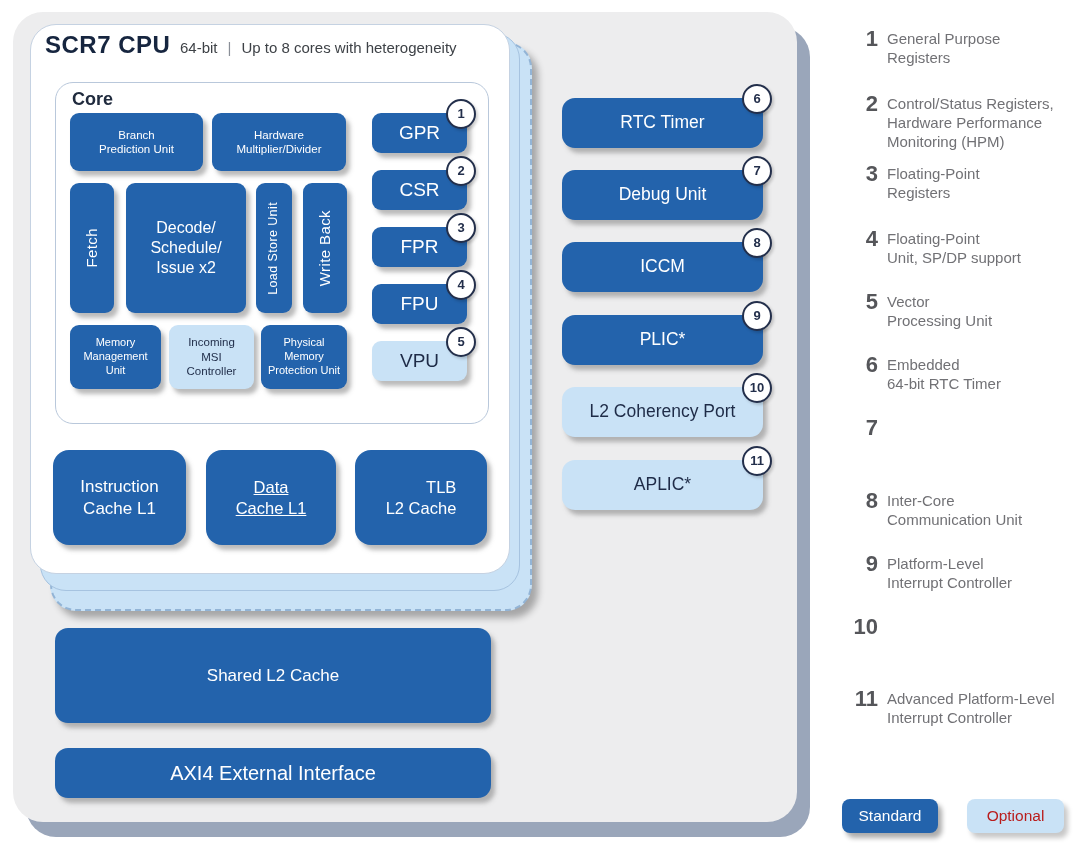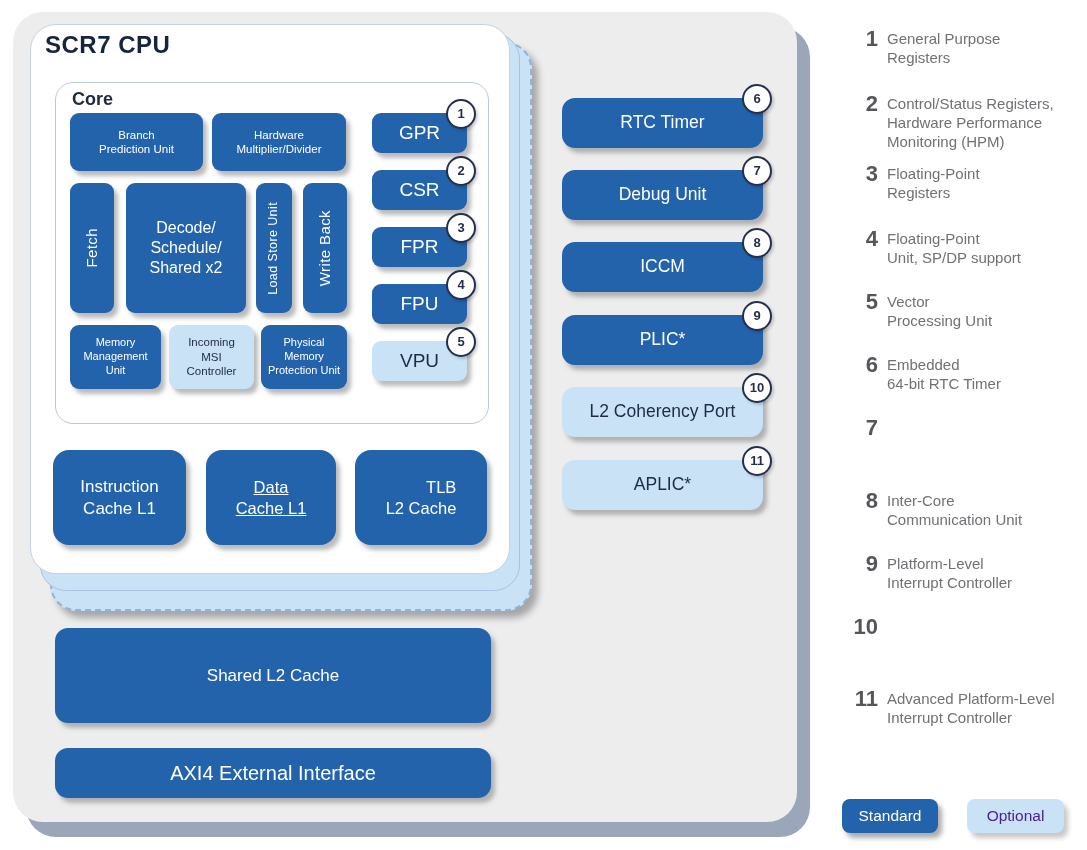--- a/index.html
+++ b/index.html
@@ -91,35 +91,38 @@
   .key-btn {
     position:absolute; height:34px; border-radius:8px; display:flex;
     align-items:center; justify-content:center; font-size:15.5px; z-index:2;
   }
   .key-std {
     left:842px; top:799px; width:96px; background:var(--standard,#2363AC);
     color:#ffffff; box-shadow:4px 5px 5px rgba(0,0,0,0.33);
   }
   .key-opt {
     left:967px; top:799px; width:97px; background:var(--optional,#C9E2F6);
-    color:#4c1d95; box-shadow:4px 5px 5px rgba(0,0,0,0.22);
+    color:#b91c1c; box-shadow:4px 5px 5px rgba(0,0,0,0.22);
   }
 </style>
 </head>
 <body>
 
 <div class="stage">
 
   <div class="cluster"></div>
 
   <div class="stackB"></div>
   <div class="stackA"></div>
   <div class="cpu-card"></div>
 
   <div class="cpu-title">SCR7 CPU</div>
+  <div class="cpu-sub">
+    <span>64-bit</span><span class="div">|</span><span>Up to 8 cores with heterogeneity</span>
+  </div>
 
   <div class="core-box"></div>
   <div class="core-label">Core</div>
 
   <div class="blk" style="left:70px; top:113px; width:133px; height:58px; font-size:11.5px;">
     <span class="lbl">Branch
 Prediction Unit</span>
   </div>
   <div class="blk" style="left:212px; top:113px; width:134px; height:58px; font-size:11.5px;">
     <span class="lbl">Hardware
@@ -146,21 +149,21 @@
     <span class="lbl">VPU</span>
     <span class="badge">5</span>
   </div>
 
   <div class="blk vert" style="left:70px; top:183px; width:44px; height:130px; font-size:15px;">
     <span class="lbl">Fetch</span>
   </div>
   <div class="blk" style="left:126px; top:183px; width:120px; height:130px; font-size:16px;">
     <span class="lbl">Decode/
 Schedule/
-Shared x2</span>
+Issue x2</span>
   </div>
   <div class="blk vert" style="left:256px; top:183px; width:36px; height:130px; font-size:12.5px;">
     <span class="lbl">Load Store Unit</span>
   </div>
   <div class="blk vert" style="left:303px; top:183px; width:44px; height:130px; font-size:15px;">
     <span class="lbl">Write Back</span>
   </div>
 
   <div class="blk" style="left:70px; top:325px; width:91px; height:64px; font-size:11px;">
     <span class="lbl">Memory

